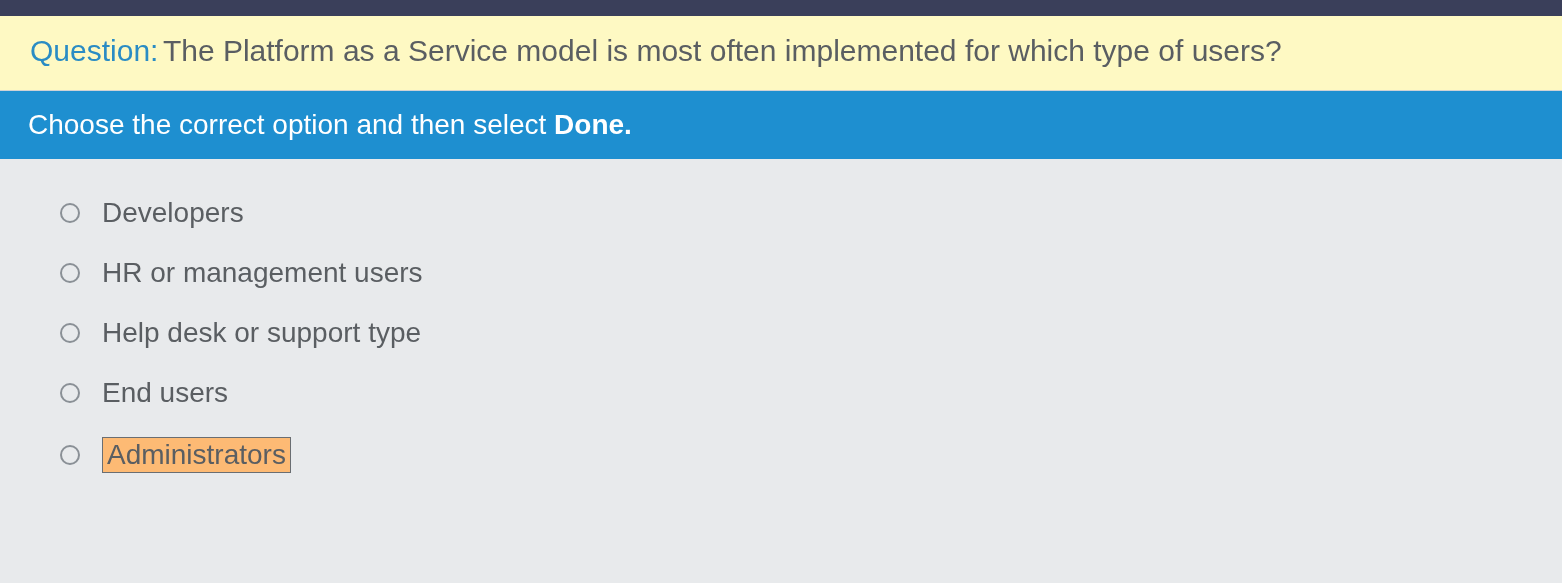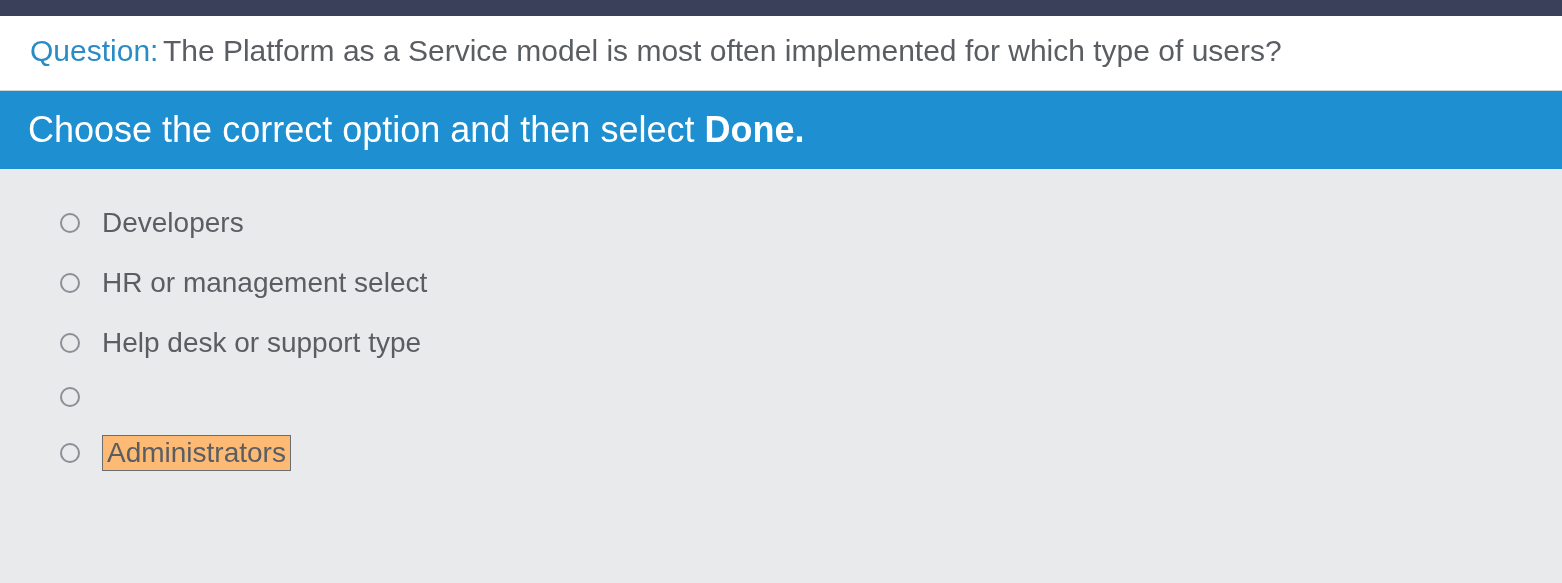--- a/index.html
+++ b/index.html
@@ -14,38 +14,38 @@
       height: 583px;
       overflow: hidden;
     }
     .top-bar {
       background: #3a3f5a;
       height: 16px;
       width: 100%;
     }
     .question-row {
       padding: 18px 30px 22px 30px;
-      background: #ffffff;
+      background: #fef9c3;
       border-bottom: 1px solid #d0d2d5;
     }
     .question-label {
       color: #2a8cc4;
       font-size: 30px;
       font-weight: 400;
     }
     .question-text {
       color: #5a5e62;
       font-size: 30px;
       font-weight: 400;
     }
     .instruction-bar {
       background: #1e8fd0;
       color: #ffffff;
       padding: 18px 28px;
-      font-size: 36px;
+      font-size: 28px;
       font-weight: 400;
     }
     .instruction-bar .done-word {
       font-weight: 700;
     }
     .options {
       padding: 24px 28px 10px 60px;
       background: #e8eaec;
     }
     .option {
@@ -89,26 +89,27 @@
   <span>Choose the correct option and then select </span><span class="done-word">Done.</span>
 </div>
 
 <div class="options">
   <div class="option">
     <span class="radio"></span>
     <span class="option-label">Developers</span>
   </div>
   <div class="option">
     <span class="radio"></span>
-    <span class="option-label">HR or management select</span>
+    <span class="option-label">HR or management users</span>
   </div>
   <div class="option">
     <span class="radio"></span>
     <span class="option-label">Help desk or support type</span>
   </div>
   <div class="option">
     <span class="radio"></span>
+    <span class="option-label">End users</span>
   </div>
   <div class="option highlighted">
     <span class="radio"></span>
     <span class="option-label">Administrators</span>
   </div>
 </div>
 
 </body></html>

